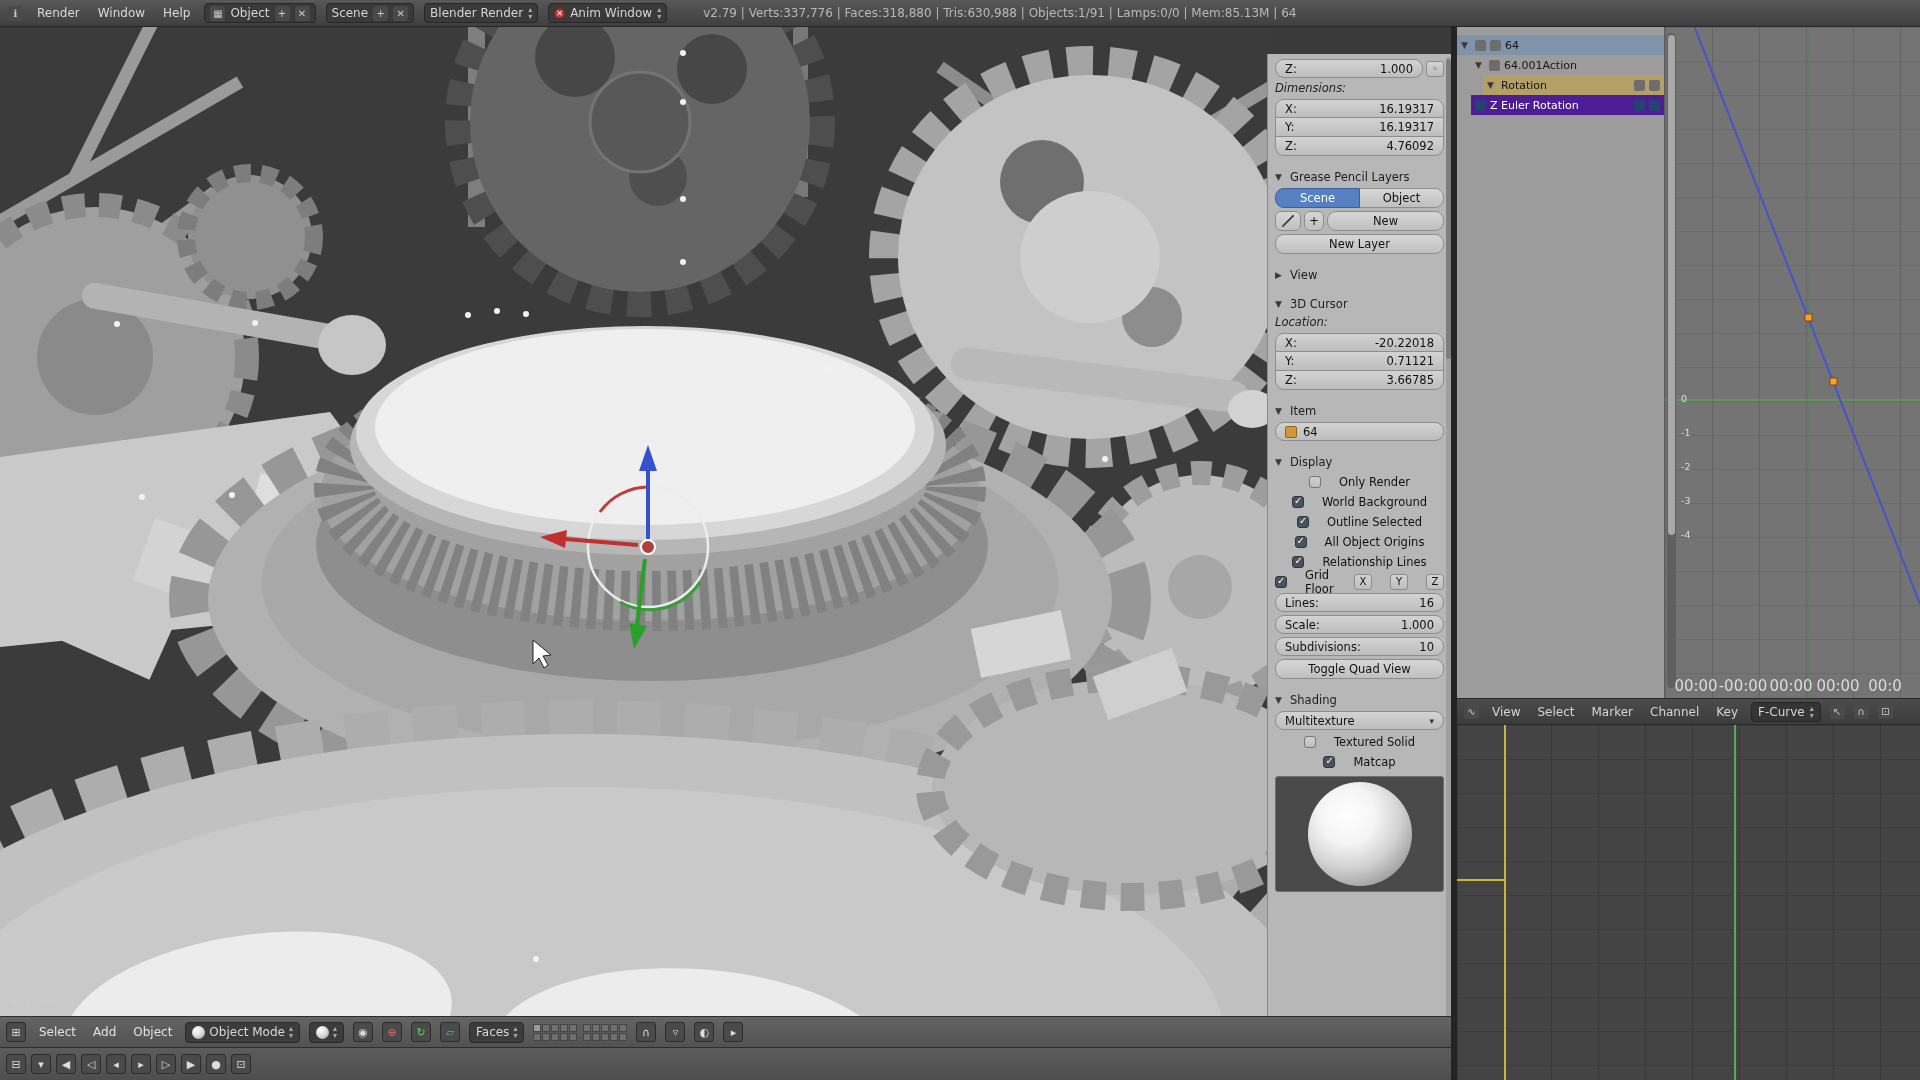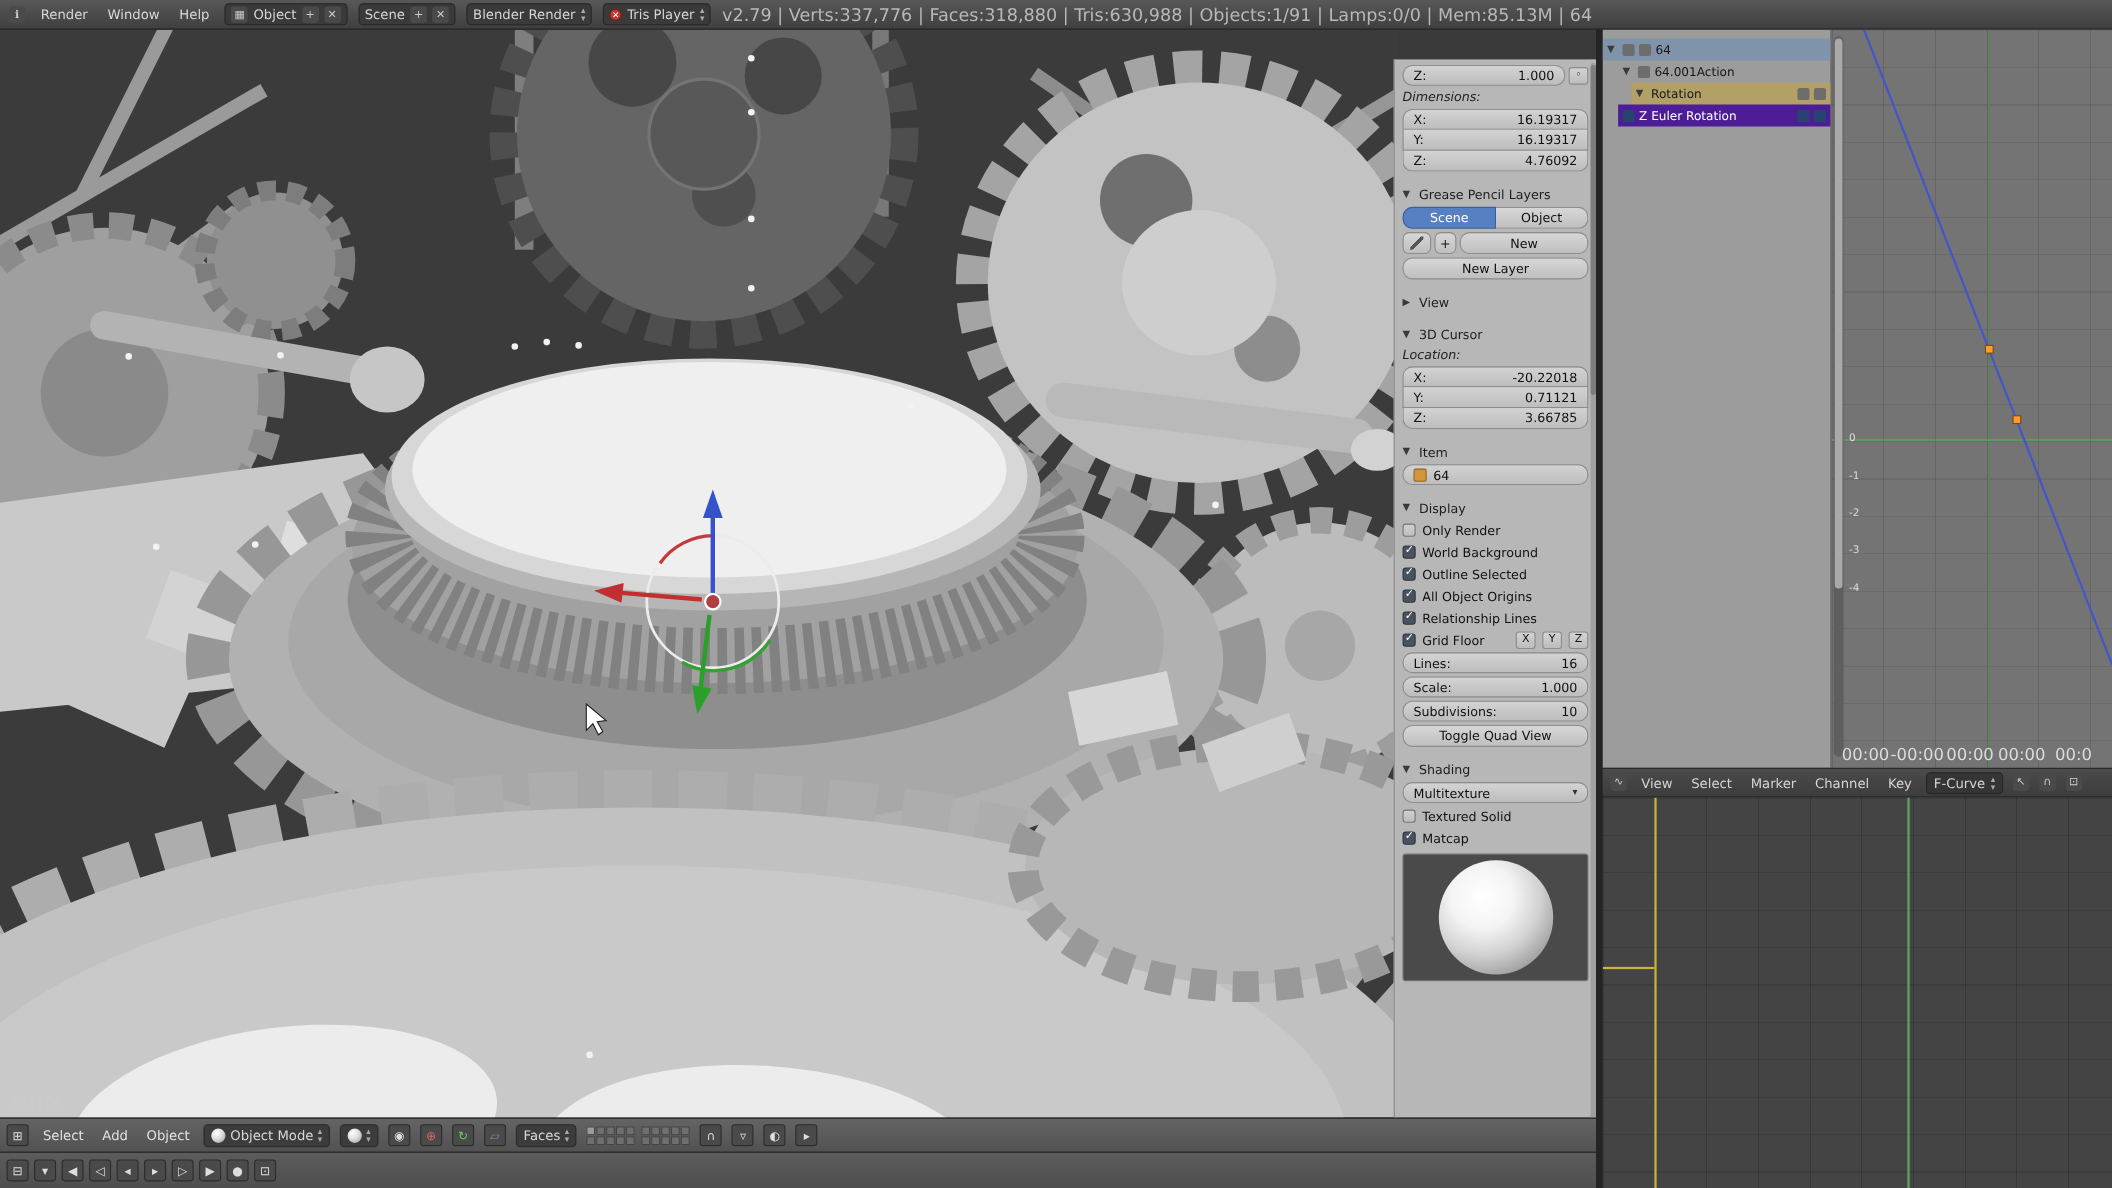--- a/index.html
+++ b/index.html
@@ -12,21 +12,21 @@
     background:linear-gradient(#585858,#3f3f3f);border-bottom:1px solid #262626;
     display:flex;align-items:center;gap:10px;padding:0 8px;color:#d8d8d8;}
   .menu-item{padding:0 4px;cursor:default;}
   .hdr-widget{display:flex;align-items:center;background:#3a3a3a;border:1px solid #272727;
     border-radius:4px;height:20px;padding:0 5px;gap:5px;color:#d5d5d5;}
   .hdr-mini{width:15px;height:15px;display:flex;align-items:center;justify-content:center;
     background:#4a4a4a;border-radius:3px;font-size:10px;color:#ccc;}
   .updown{font-size:8px;color:#aaa;line-height:7px;display:inline-block;}
   .red-dot{width:11px;height:11px;border-radius:50%;background:#c03a34;border:1px solid #7c201c;
     color:#fff;font-size:8px;line-height:10px;text-align:center;}
-  .stats{color:#b8b8b8;font-size:16px;margin-left:0;white-space:nowrap;}
+  .stats{color:#b8b8b8;font-size:12px;margin-left:26px;white-space:nowrap;}
 
   
   #viewport{position:absolute;left:0;top:27px;width:1451px;height:989px;background:#3a3a3a;overflow:hidden;}
 
   
   #vp-toolbar{position:absolute;left:0;top:1016px;width:1451px;height:31px;
     background:linear-gradient(#646464,#525252);border-top:1px solid #2d2d2d;
     display:flex;align-items:center;gap:9px;padding:0 6px;color:#e2e2e2;}
   .tb-btn{display:flex;align-items:center;gap:4px;background:#3c3c3c;border:1px solid #292929;
     border-radius:4px;height:21px;padding:0 6px;color:#d8d8d8;}
@@ -67,21 +67,21 @@
   .tabrow{display:flex;flex:none;}
   .tab{flex:1;height:20px;display:flex;align-items:center;justify-content:center;
     border:1px solid #8d8d8d;background:linear-gradient(#d7d7d7,#bfbfbf);}
   .tab.active{background:#5680c2;color:#fff;border-color:#3d5f9c;}
   .tab:first-child{border-radius:9px 0 0 9px;}
   .tab:last-child{border-radius:0 9px 9px 0;border-left:0;}
   .row{display:flex;gap:3px;flex:none;align-items:center;}
   .iconbox{width:26px;height:20px;flex:none;background:linear-gradient(#d7d7d7,#bfbfbf);
     border:1px solid #8d8d8d;border-radius:6px;display:flex;align-items:center;justify-content:center;}
   .pencil-glyph{width:12px;height:12px;background:linear-gradient(135deg,transparent 42%,#555 42%,#555 58%,transparent 58%);}
-  .checkrow{display:flex;align-items:center;gap:6px;height:17px;flex:none;}
+  .checkrow{display:flex;align-items:center;gap:18px;height:17px;flex:none;justify-content:center;}
   .checkbox{width:12px;height:12px;flex:none;background:linear-gradient(#d0d0d0,#bdbdbd);
     border:1px solid #767676;border-radius:3px;position:relative;}
   .checkbox.checked{background:#49525f;border-color:#30363f;}
   .checkbox.checked::after{content:"✓";color:#fff;font-size:10px;position:absolute;left:1px;top:-2px;}
   .axis-btn{width:18px;height:16px;border:1px solid #8d8d8d;background:linear-gradient(#d3d3d3,#bdbdbd);
     border-radius:3px;display:flex;align-items:center;justify-content:center;font-size:10px;}
   .obj-icon{width:12px;height:12px;background:#d2973c;border:1px solid #8d6420;border-radius:2px;flex:none;}
   .matcap-box{height:116px;flex:none;background:#4a4a4a;border:1px solid #6f6f6f;border-radius:3px;
     display:flex;align-items:center;justify-content:center;margin-top:3px;}
   .matcap-sphere{width:104px;height:104px;border-radius:50%;
@@ -151,21 +151,21 @@
       <span class="hdr-mini">✕</span>
     </div>
 
     <div class="hdr-widget">
       <span>Blender Render</span>
       <span class="updown">▴<br>▾</span>
     </div>
 
     <div class="hdr-widget">
       <span class="red-dot">✕</span>
-      <span>Tris Player</span>
+      <span>Anim Window</span>
       <span class="updown">▴<br>▾</span>
     </div>
 
     <span class="stats">v2.79 | Verts:337,776 | Faces:318,880 | Tris:630,988 | Objects:1/91 | Lamps:0/0 | Mem:85.13M | 64</span>
   </div>
 
   <div id="viewport">
     <svg width="1271" height="989" viewBox="0 0 1271 989">
       <rect width="1271" height="989" fill="#3b3b3b"></rect>
       <g stroke="#9a9a9a" stroke-width="13">

